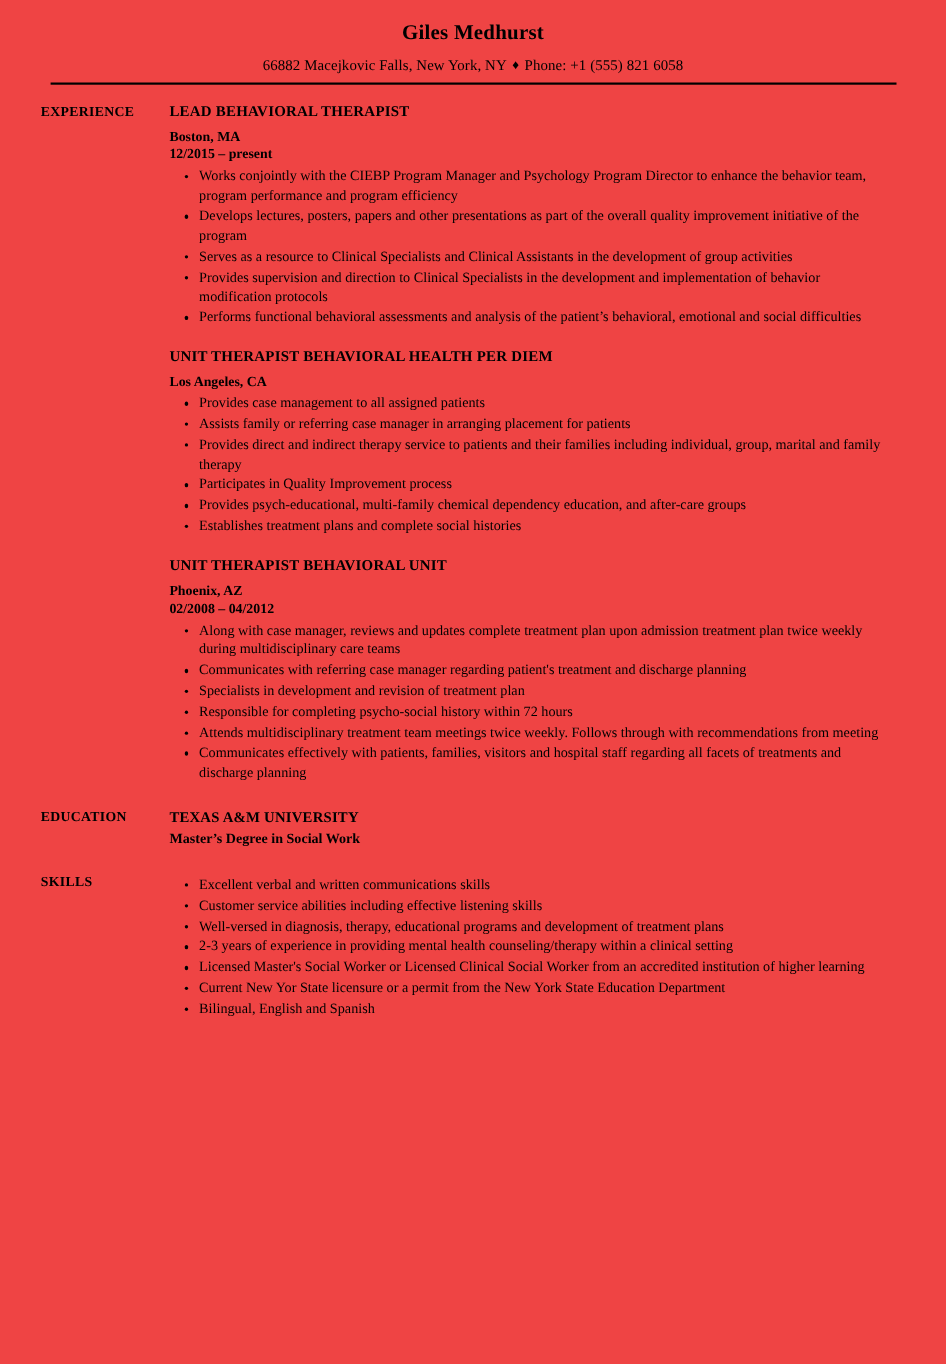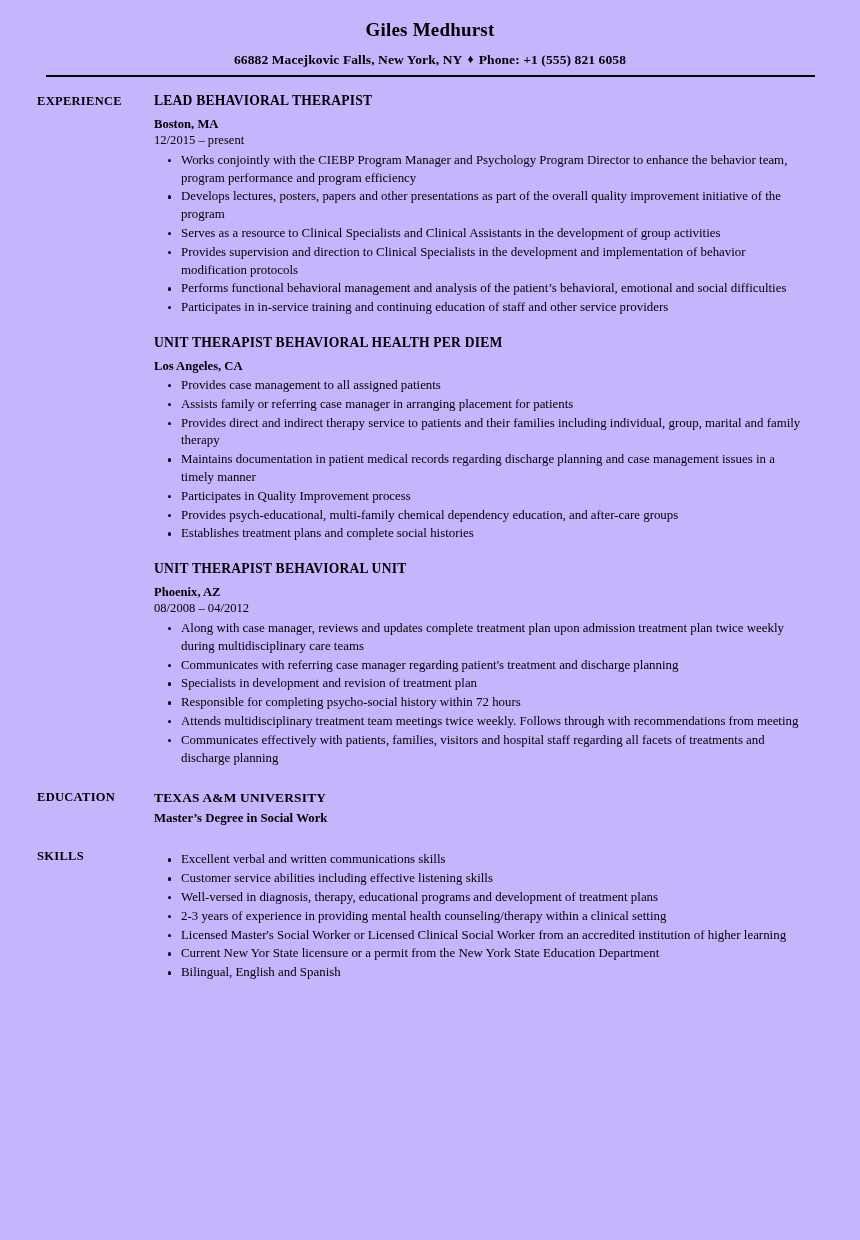--- a/index.html
+++ b/index.html
@@ -11,40 +11,40 @@
   body {
     font-family: "Liberation Serif", "DejaVu Serif", serif;
     color: #000000;
     -webkit-font-smoothing: antialiased;
   }
   .page {
     position: relative;
     width: 860px;
     height: 1240px;
     margin: 0 auto;
-    background: #c4b5fd;
+    background: #ef4444;
     overflow: hidden;
     box-sizing: border-box;
   }
 
   
   .header {
     padding-top: 20px;
     text-align: center;
   }
   .cand-name {
     font-size: 19px;
     font-weight: bold;
     letter-spacing: 0.2px;
     line-height: 1.1;
   }
   .contact-line {
     margin-top: 11px;
     font-size: 13.5px;
-    font-weight: bold;
+    font-weight: normal;
     letter-spacing: 0.1px;
   }
   .contact-sep {
     display: inline-block;
     padding: 0 5px;
     font-size: 12px;
     position: relative;
     top: -1px;
   }
   .rule {
@@ -88,21 +88,21 @@
     line-height: 1.25;
   }
   .job-location {
     font-size: 12.6px;
     font-weight: bold;
     margin-top: 7px;
     line-height: 1.2;
   }
   .job-dates {
     font-size: 12.6px;
-    font-weight: normal;
+    font-weight: bold;
     margin-top: 1px;
     line-height: 1.25;
   }
 
   
   ul.bullets {
     list-style: none;
     margin: 3px 0 0 0;
     padding: 0;
   }
@@ -157,43 +157,41 @@
 
       <div class="job">
         <div class="job-title">LEAD BEHAVIORAL THERAPIST</div>
         <div class="job-location">Boston, MA</div>
         <div class="job-dates">12/2015 – present</div>
         <ul class="bullets">
           <li>Works conjointly with the CIEBP Program Manager and Psychology Program Director to enhance the behavior team, program performance and program efficiency</li>
           <li>Develops lectures, posters, papers and other presentations as part of the overall quality improvement initiative of the program</li>
           <li>Serves as a resource to Clinical Specialists and Clinical Assistants in the development of group activities</li>
           <li>Provides supervision and direction to Clinical Specialists in the development and implementation of behavior modification protocols</li>
-          <li>Performs functional behavioral management and analysis of the patient’s behavioral, emotional and social difficulties</li>
-          <li>Participates in in-service training and continuing education of staff and other service providers</li>
+          <li>Performs functional behavioral assessments and analysis of the patient’s behavioral, emotional and social difficulties</li>
         </ul>
       </div>
 
       <div class="job">
         <div class="job-title">UNIT THERAPIST BEHAVIORAL HEALTH PER DIEM</div>
         <div class="job-location">Los Angeles, CA</div>
         <ul class="bullets">
           <li>Provides case management to all assigned patients</li>
           <li>Assists family or referring case manager in arranging placement for patients</li>
           <li>Provides direct and indirect therapy service to patients and their families including individual, group, marital and family therapy</li>
-          <li>Maintains documentation in patient medical records regarding discharge planning and case management issues in a timely manner</li>
           <li>Participates in Quality Improvement process</li>
           <li>Provides psych-educational, multi-family chemical dependency education, and after-care groups</li>
           <li>Establishes treatment plans and complete social histories</li>
         </ul>
       </div>
 
       <div class="job">
         <div class="job-title">UNIT THERAPIST BEHAVIORAL UNIT</div>
         <div class="job-location">Phoenix, AZ</div>
-        <div class="job-dates">08/2008 – 04/2012</div>
+        <div class="job-dates">02/2008 – 04/2012</div>
         <ul class="bullets">
           <li>Along with case manager, reviews and updates complete treatment plan upon admission treatment plan twice weekly during multidisciplinary care teams</li>
           <li>Communicates with referring case manager regarding patient's treatment and discharge planning</li>
           <li>Specialists in development and revision of treatment plan</li>
           <li>Responsible for completing psycho-social history within 72 hours</li>
           <li>Attends multidisciplinary treatment team meetings twice weekly. Follows through with recommendations from meeting</li>
           <li>Communicates effectively with patients, families, visitors and hospital staff regarding all facets of treatments and discharge planning</li>
         </ul>
       </div>
 

